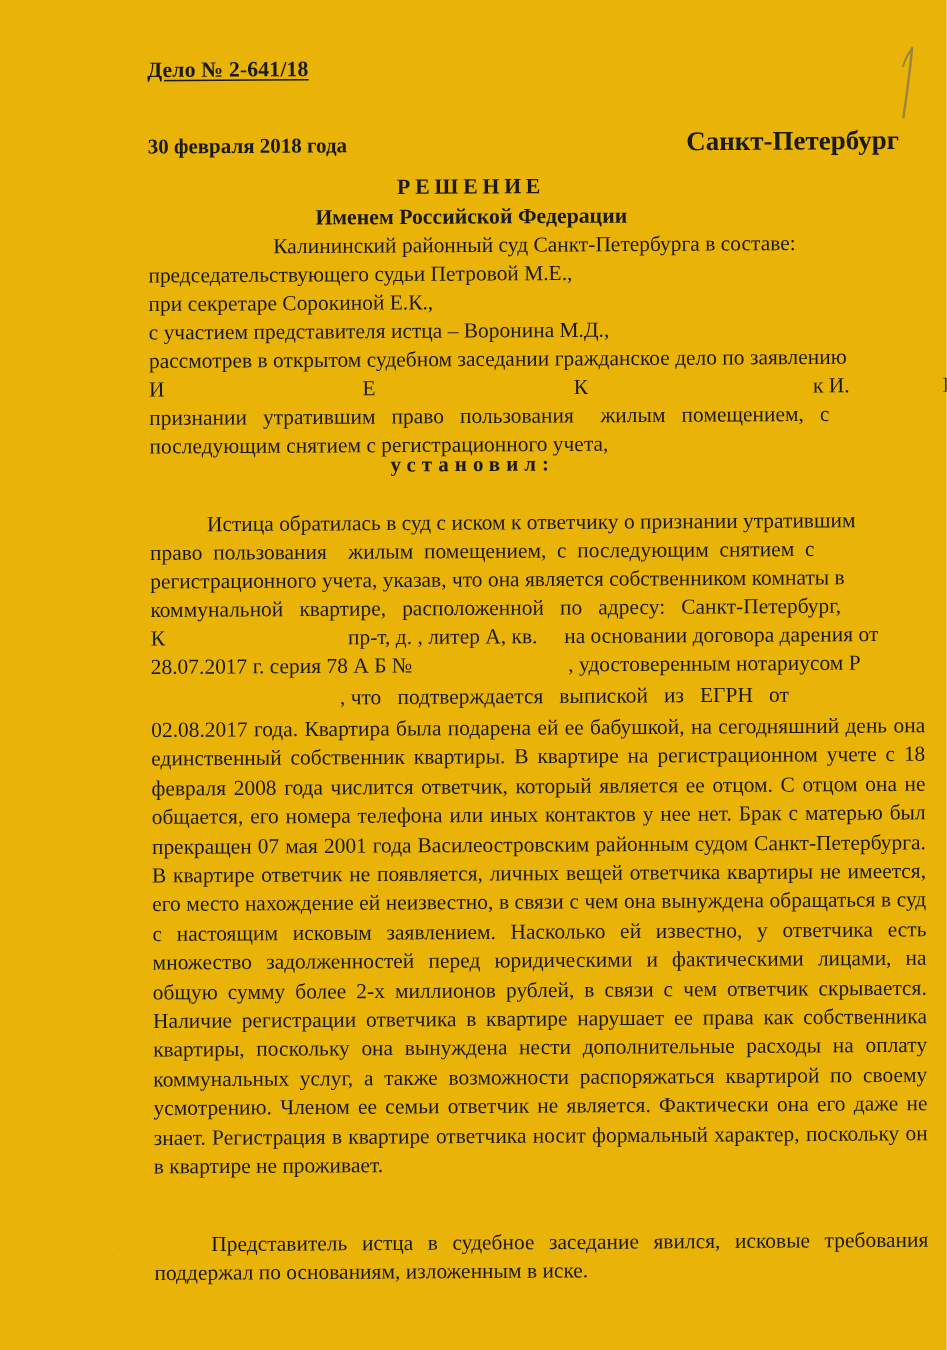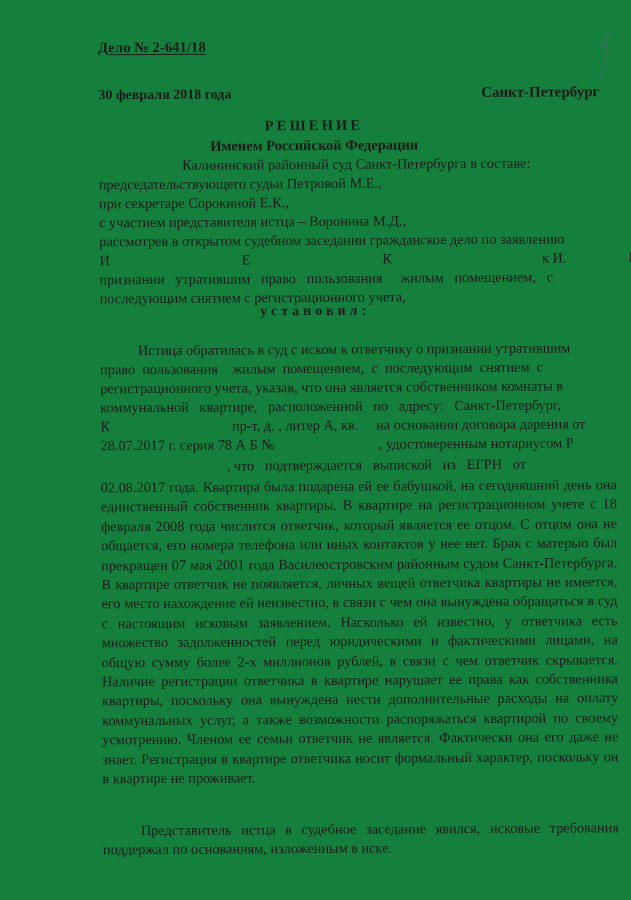--- a/index.html
+++ b/index.html
@@ -7,21 +7,21 @@
     width:631px;height:900px;
     background:#ffffff;
     font-family:"Liberation Serif","DejaVu Serif",serif;
     color:#1a1a1a;
     overflow:hidden;
     position:relative;
   }
   .page{
     position:absolute;
     inset:0;
-    background:#15803d;
+    background:#eab308;
   }
   
   .grain{
     position:absolute; inset:0; pointer-events:none;
     background:
       radial-gradient(circle at 12% 93%, rgba(120,120,120,.10) 0 .6px, transparent 1.2px),
       radial-gradient(circle at 67% 96%, rgba(120,120,120,.12) 0 .6px, transparent 1.2px),
       radial-gradient(circle at 78% 88%, rgba(120,120,120,.09) 0 .6px, transparent 1.2px),
       radial-gradient(circle at 45% 35%, rgba(120,120,120,.05) 0 .5px, transparent 1px),
       radial-gradient(circle at 88% 22%, rgba(120,120,120,.05) 0 .5px, transparent 1px),
@@ -40,21 +40,21 @@
     font-weight:bold; font-size:14.5px;
     text-decoration:underline;
     text-underline-offset:2px;
     letter-spacing:.1px;
   }
   .datecity{
     position:absolute; left:100px; top:85px; right:16px;
     display:flex; justify-content:space-between; align-items:baseline;
   }
   .date{ font-weight:bold; font-size:14px; }
-  .city{ font-weight:bold; font-size:15px; margin-right:14px;}
+  .city{ font-weight:bold; font-size:18px; margin-right:14px;}
 
   .title{
     position:absolute; left:0; right:0; top:117px;
     text-align:center;
     font-weight:bold; font-size:14.5px;
     letter-spacing:3.2px;
   }
   .subtitle{
     position:absolute; left:0; right:0; top:137px;
     text-align:center;

